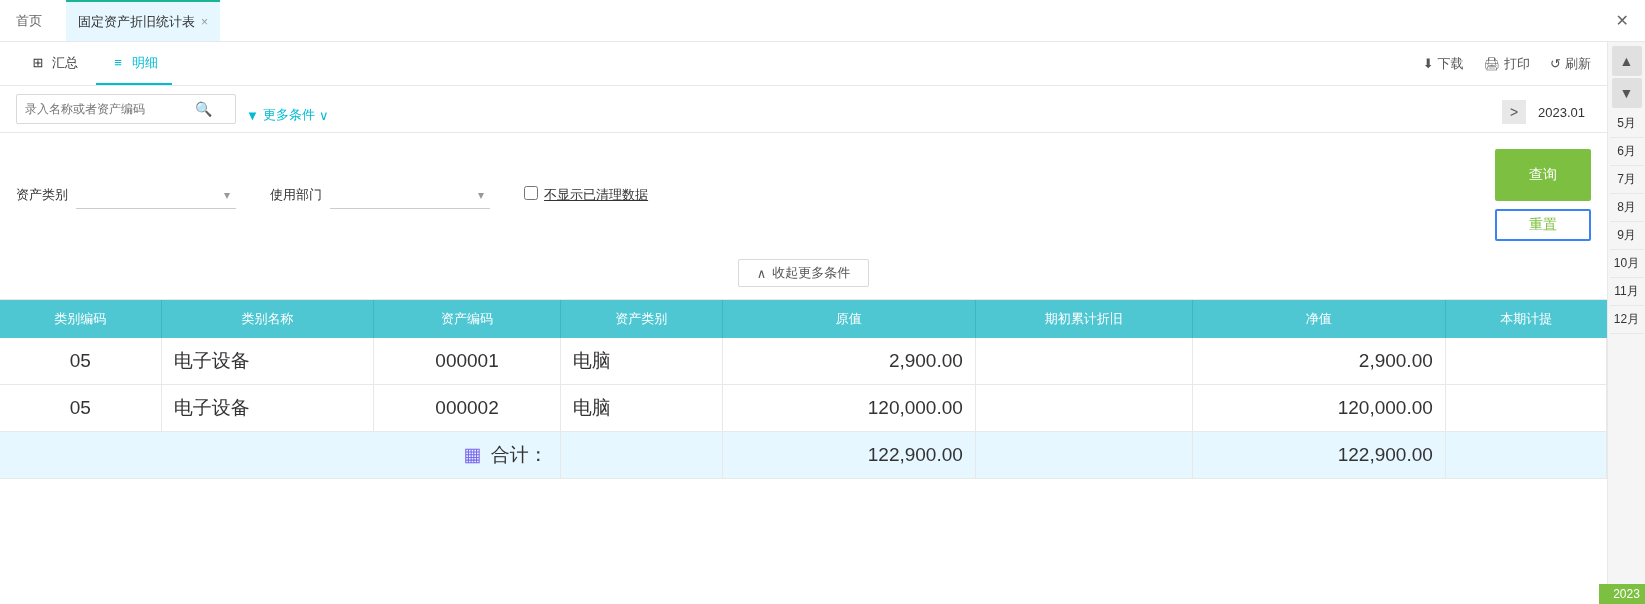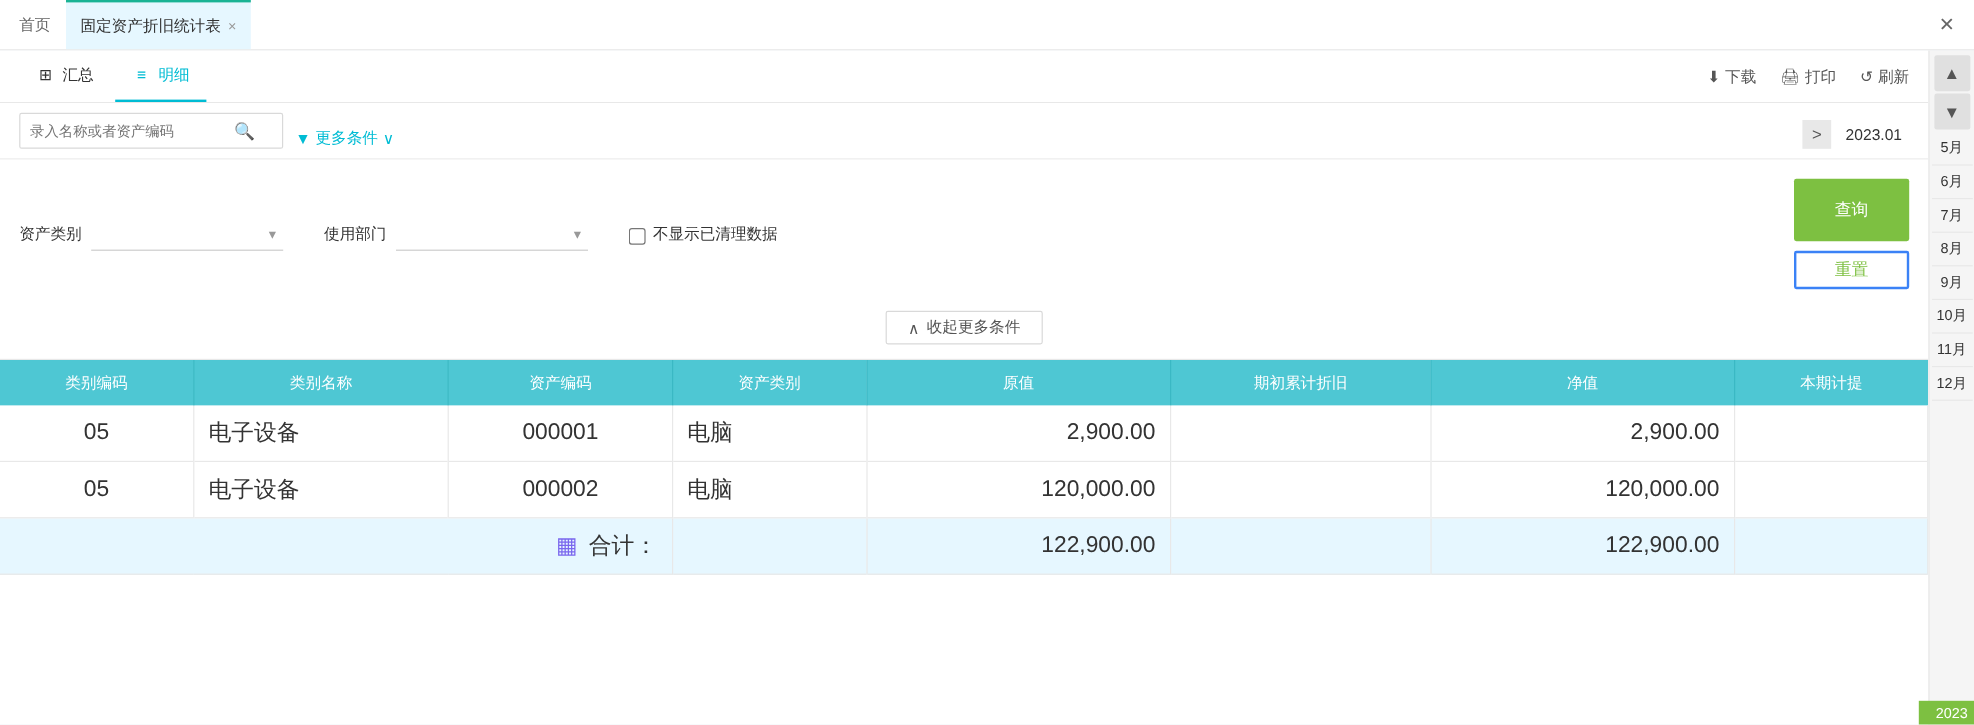--- a/index.html
+++ b/index.html
@@ -21,21 +21,21 @@
       background: #fff;
       border-bottom: 1px solid #e8e8e8;
       height: 42px;
       padding: 0 16px;
       flex-shrink: 0;
     }
     .top-nav .home-link {
       color: #666;
       font-size: 13px;
       cursor: pointer;
-      margin-right: 5px;
+      margin-right: 16px;
     }
     .top-nav .tab-active {
       display: flex;
       align-items: center;
       background: #e6f7ff;
       border-top: 2px solid #1ab394;
       padding: 0 12px;
       height: 100%;
       font-size: 13px;
       color: #333;
@@ -223,24 +223,25 @@
       background: transparent;
     }
     .filter-field .dropdown-arrow {
       color: #999;
       font-size: 12px;
       margin-left: -20px;
       pointer-events: none;
     }
     .checkbox-field {
       display: flex;
-      align-items: flex-end;
+      align-items: flex-start;
       gap: 6px;
       font-size: 13px;
       color: #333;
+      text-decoration: underline;
     }
     .checkbox-field input[type=checkbox] {
       width: 14px;
       height: 14px;
     }
     .filter-actions {
       display: flex;
       flex-direction: column;
       gap: 8px;
       margin-left: auto;

